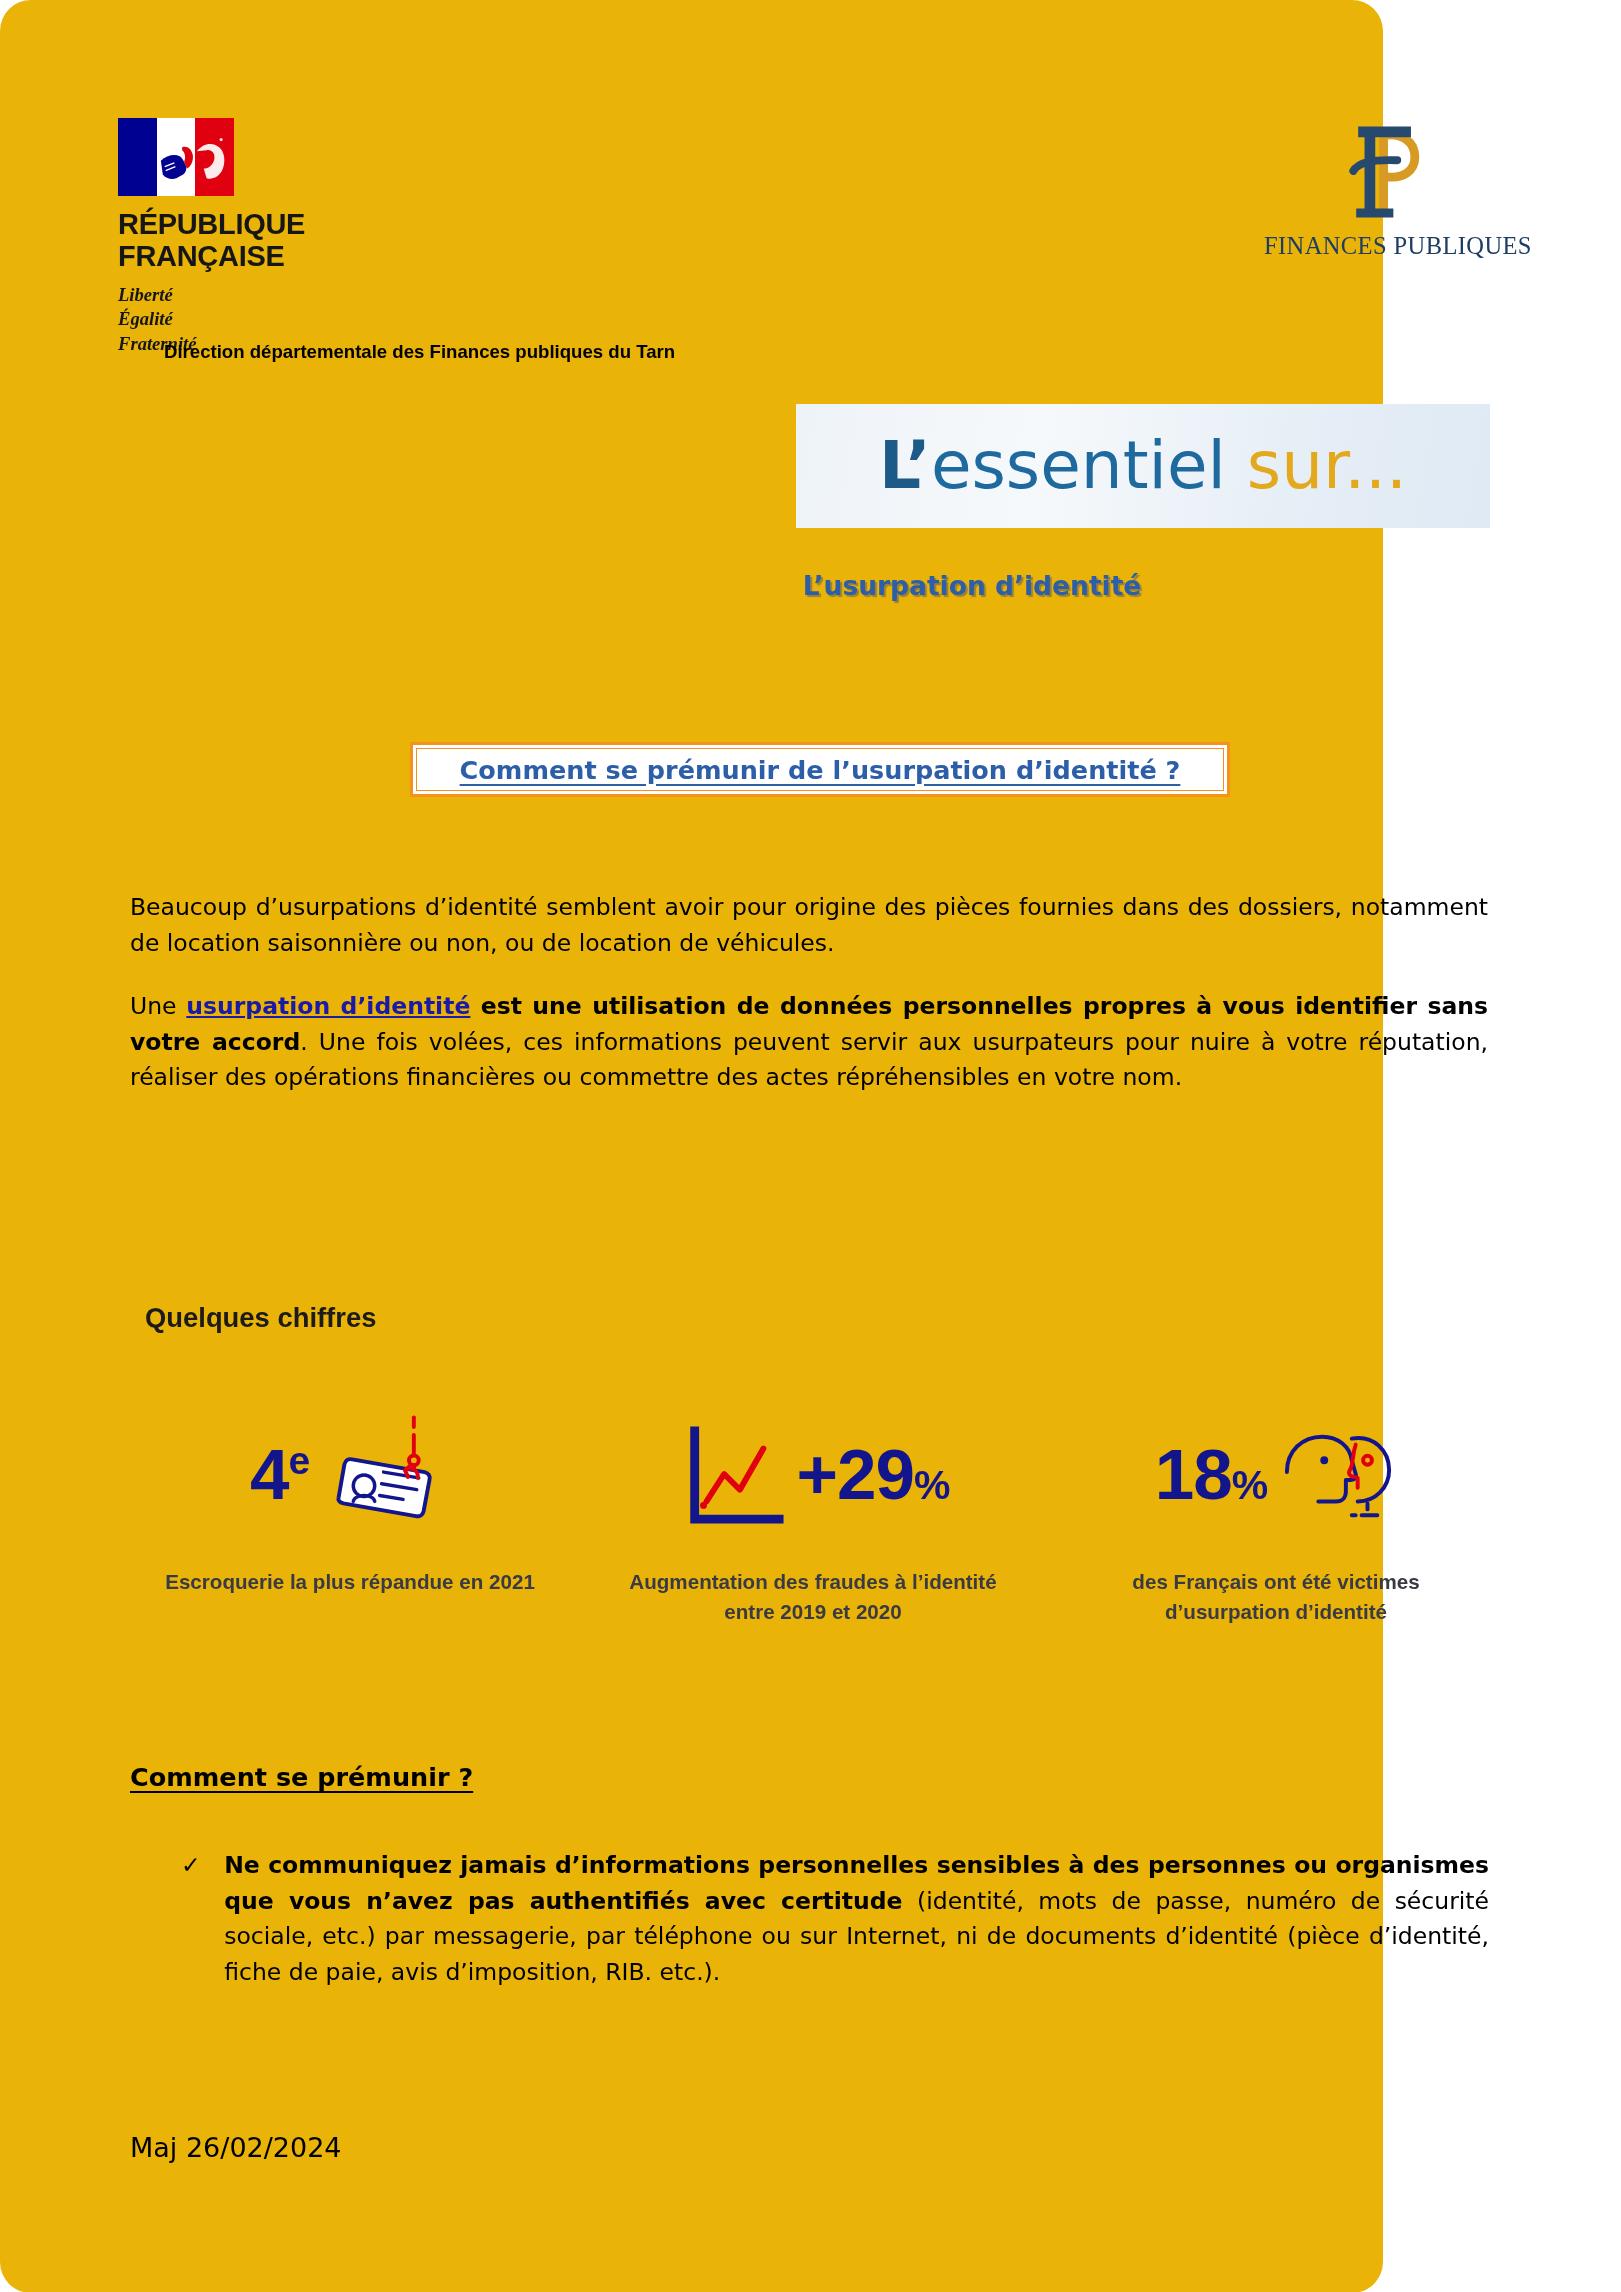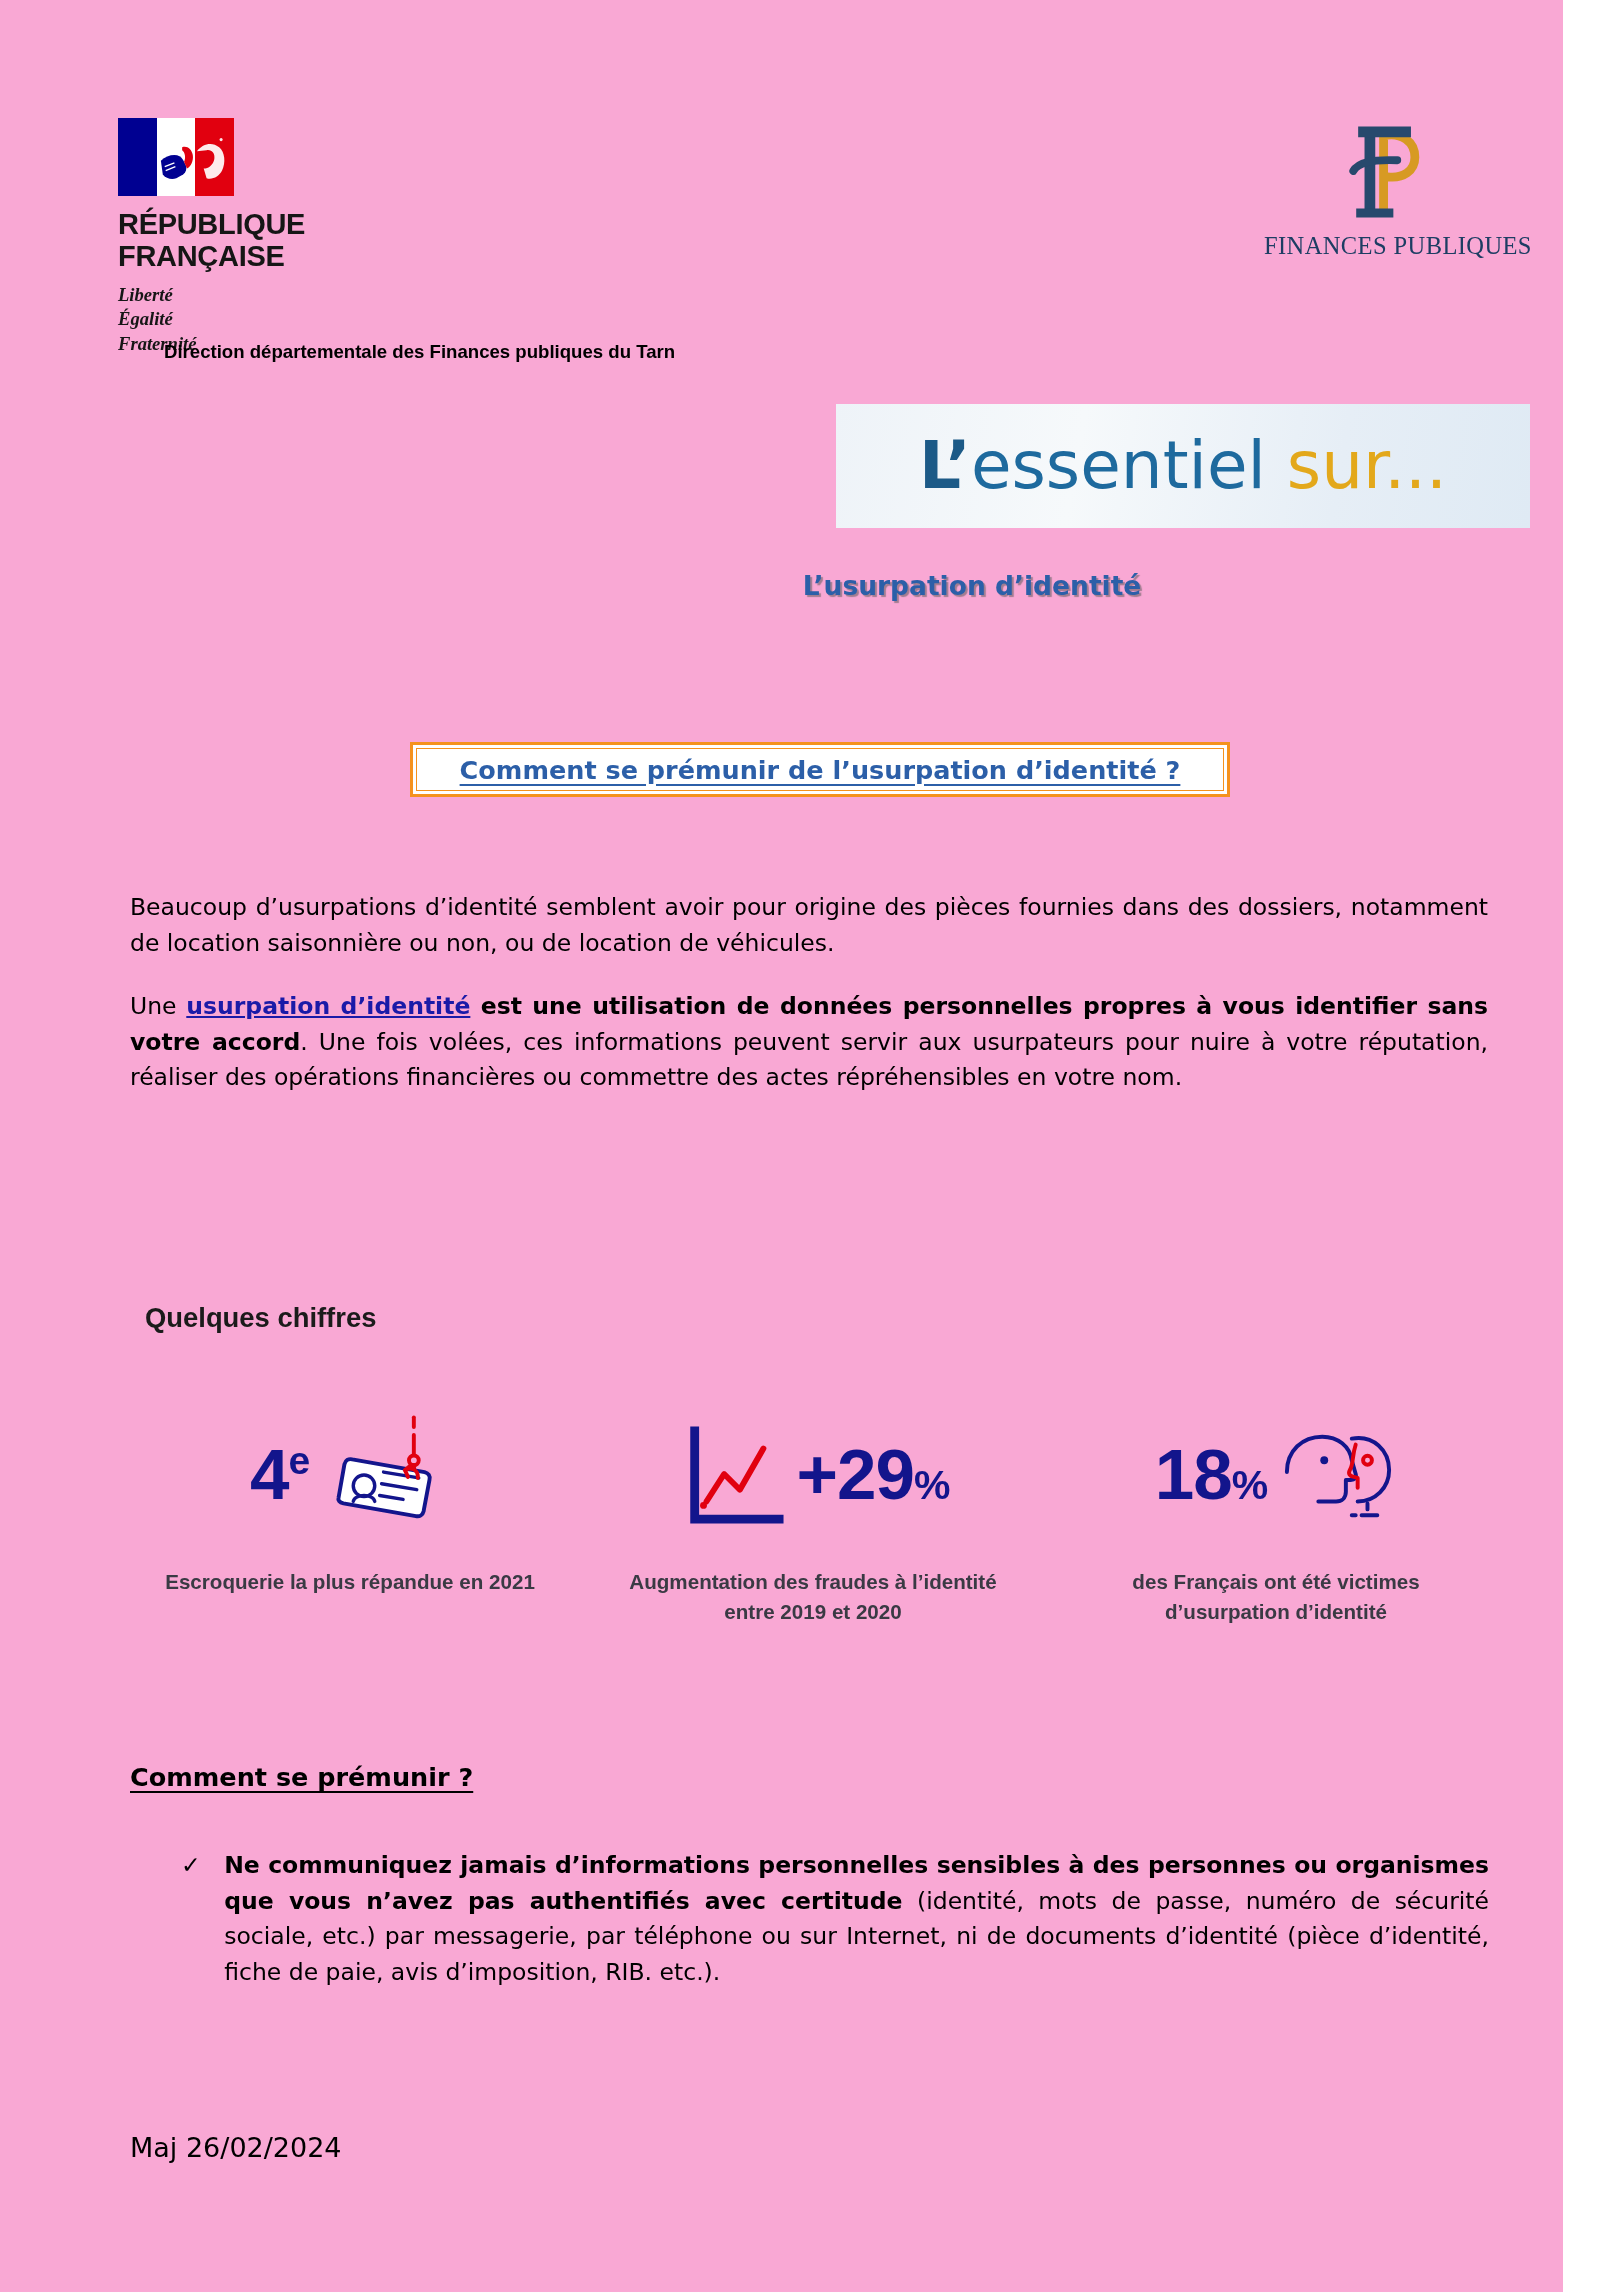--- a/index.html
+++ b/index.html
@@ -12,23 +12,24 @@
     width: 1621px;
     height: 2293px;
     position: relative;
     font-family: "Liberation Sans", sans-serif;
     color: #000000;
     overflow: hidden;
   }
 
   .page {
     position: relative;
-    width: 1563px;
+    width: 1383px;
     height: 2293px;
-    background: #f9a8d4;
+    background: #eab308;
+    border-radius: 31px;
   }
 
   
   .header-block {
     position: absolute;
     left: 118px;
     top: 118px;
     width: 294px;
   }
   .flag {
@@ -105,21 +106,20 @@
   .essentiel-banner {
     position: absolute;
     left: 796px;
     top: 404px;
     width: 694px;
     height: 124px;
     background: linear-gradient(100deg, #eef3f8 0%, #f6f9fb 35%, #e6eef6 72%, #dfeaf4 100%);
     display: flex;
     align-items: center;
     justify-content: center;
-    margin-left: 40px;
   }
   .essentiel-text {
     font-family: "DejaVu Sans", sans-serif;
     font-size: 66px;
     line-height: 1;
     white-space: nowrap;
   }
   .essentiel-l {
     color: #1C5A87;
     font-weight: bold;

